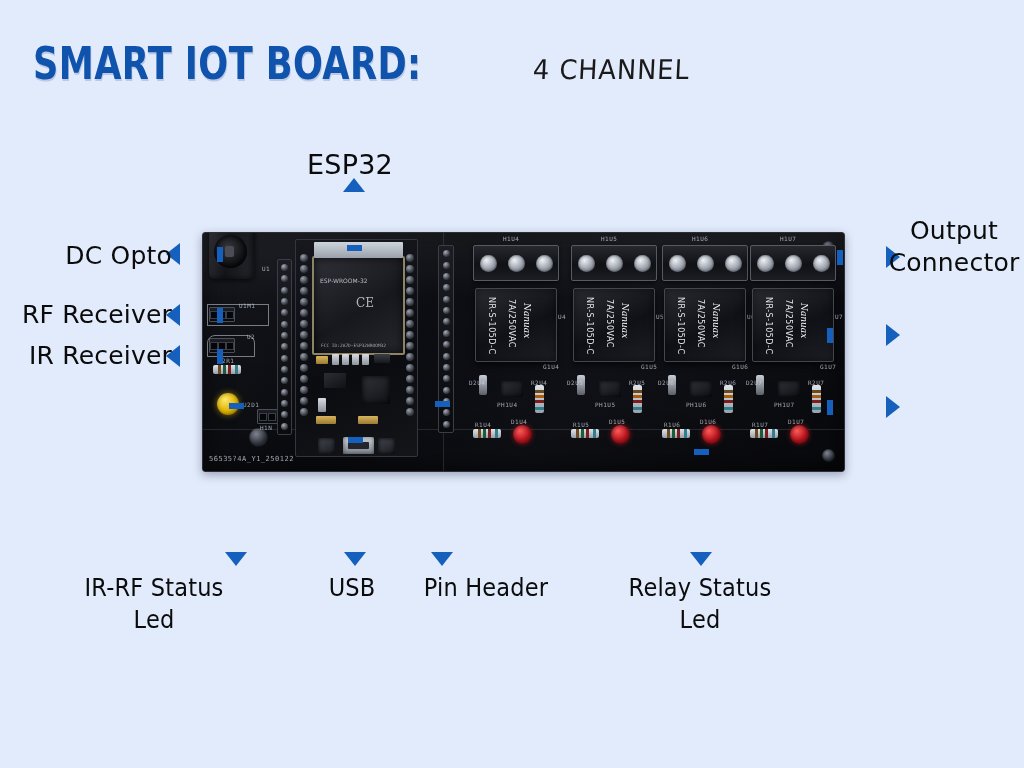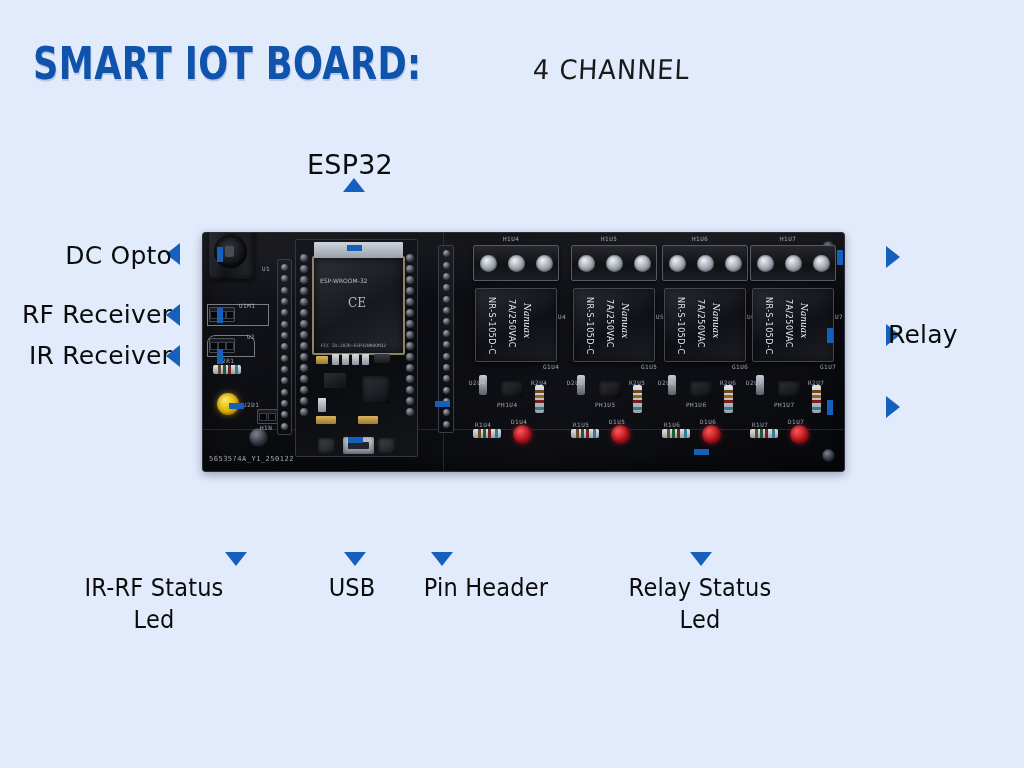--- a/index.html
+++ b/index.html
@@ -99,21 +99,21 @@
 
   
   #devkit{position:absolute;left:92px;top:6px;width:121px;height:216px;
     background:linear-gradient(160deg,#17181e,#0b0c10 60%,#141519);
     border:1px solid #33363f;border-radius:2px;}
   #esp-mod{position:absolute;left:16px;top:16px;width:89px;height:95px;
     background:linear-gradient(150deg,#2f3138,#17181d 55%,#25272d);
     border:2px solid #8e8365;border-radius:2px;
     box-shadow:inset 0 0 10px rgba(0,0,0,.8);}
   #esp-mod .shield-txt{position:absolute;left:6px;top:18px;right:4px;color:#cfd5de;font-size:6px;font-family:"DejaVu Sans", sans-serif;opacity:.85;line-height:1.7;}
-  #esp-mod .ce{position:absolute;left:34px;top:38px;color:#d7dce4;font-size:12px;opacity:.8;font-family:"DejaVu Serif", serif;}
+  #esp-mod .ce{position:absolute;left:42px;top:38px;color:#d7dce4;font-size:12px;opacity:.8;font-family:"DejaVu Serif", serif;}
   #esp-mod .fcc{position:absolute;left:7px;bottom:5px;color:#b9c0cb;font-size:4.5px;opacity:.8;font-family:"DejaVu Sans Mono", monospace;}
   #esp-mod .ant{position:absolute;left:0;top:-16px;width:89px;height:16px;background:linear-gradient(180deg,#cfd4dc,#9aa1ac);border-radius:1px;}
   .pinrow{position:absolute;width:9px;display:flex;flex-direction:column;gap:3px;align-items:center;}
   .pinpad{width:8px;height:8px;border-radius:50%;background:radial-gradient(circle at 35% 30%,#9aa2ae,#3a3d45 60%,#14161a);}
   .smd{position:absolute;background:linear-gradient(180deg,#d8dce2,#8d939d);border-radius:1px;}
   .smd.dark{background:linear-gradient(180deg,#3b3e46,#16181c);}
   .smd.gold{background:linear-gradient(180deg,#d9b45e,#9b7c33);}
   #ic1{position:absolute;left:66px;top:136px;width:28px;height:28px;background:linear-gradient(150deg,#303339,#101216);border-radius:2px;box-shadow:inset 0 0 6px #000;}
   #ic2{position:absolute;left:28px;top:133px;width:22px;height:15px;background:linear-gradient(150deg,#2b2e34,#0f1115);border-radius:1px;}
   .btn-sw{position:absolute;width:17px;height:16px;background:linear-gradient(150deg,#42454d,#1a1c21);border-radius:2px;box-shadow:inset 0 0 4px #000;}
@@ -527,22 +527,23 @@
   </div>
 
   <div class="lbl c" style="left:250px;top:148px;width:200px;font-size:27px;">ESP32</div>
 
   <div class="lbl r" style="left:0px;top:240px;width:172px;">DC Opto</div>
 
   <div class="lbl r" style="left:0px;top:340px;width:172px;">IR Receiver</div>
 
   <div class="lbl r" style="left:0px;top:299px;width:172px;">RF Receiver</div>
 
-
-  <div class="lbl l" style="left:888px;top:319px;width:130px;">Relay</div>
+  <div class="lbl c" style="left:884px;top:215px;width:140px;">Output
+Connector</div>
+
 
 
   <div class="lbl c narrow" style="left:56px;top:572px;width:196px;">IR-RF Status
 Led</div>
 
   <div class="lbl c narrow" style="left:285px;top:572px;width:134px;">USB</div>
 
   <div class="lbl c narrow" style="left:390px;top:572px;width:192px;">Pin Header</div>
 
   <div class="lbl c narrow" style="left:602px;top:572px;width:196px;">Relay Status

